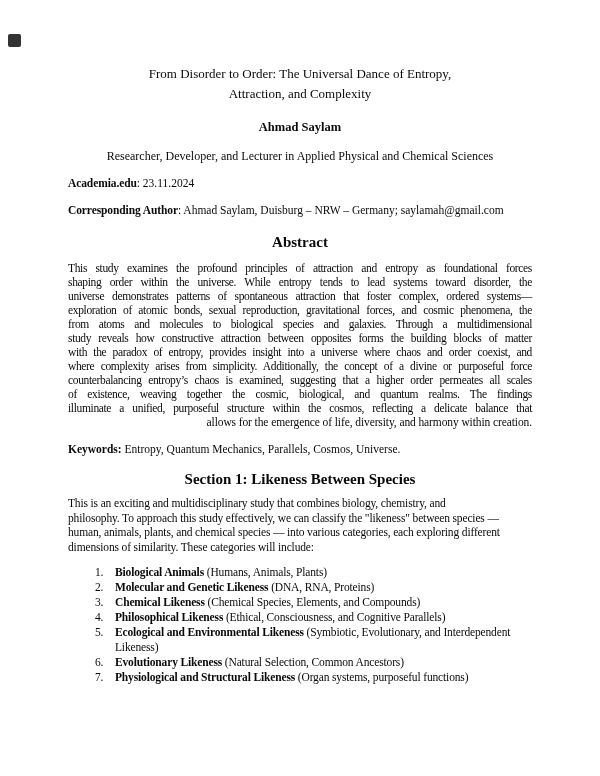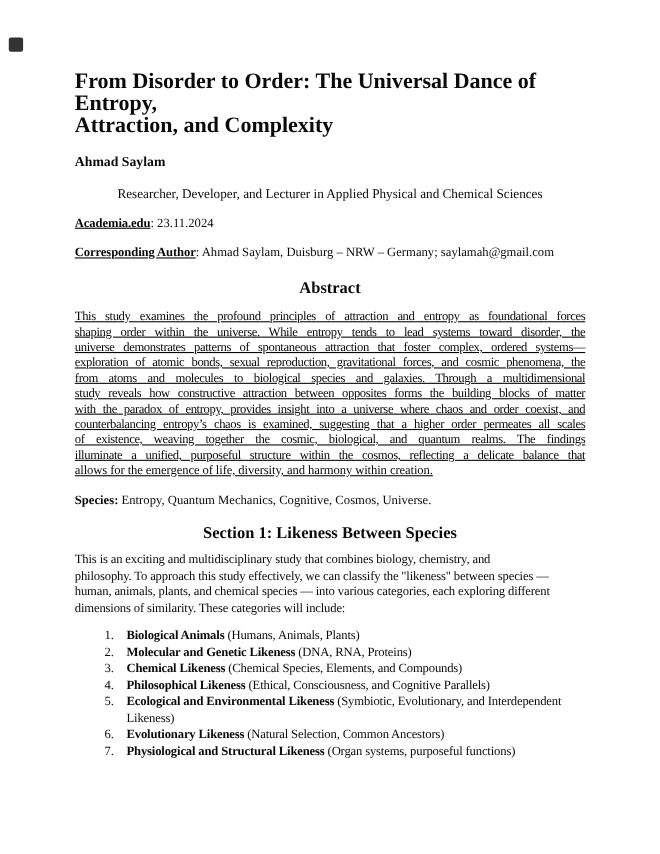--- a/index.html
+++ b/index.html
@@ -15,59 +15,59 @@
   .corner-marker {
     position: absolute;
     left: 8px; top: 34px;
     width: 13px; height: 13px;
     border-radius: 2px;
     background: #333333;
   }
   .page { padding: 64px 68px 0 68px; }
 
   .doc-title {
-    font-size: 20px; font-weight: bold;
-    text-align: left; line-height: 20px;
+    font-size: 13px; font-weight: normal;
+    text-align: center; line-height: 20px;
   }
   .byline {
     margin-top: 16px;
     font-size: 12.5px; font-weight: bold;
-    text-align: left; line-height: 15px;
+    text-align: center; line-height: 15px;
   }
   .affiliation {
     margin-top: 14px;
     font-size: 12px;
     text-align: center; line-height: 14px;
   }
   .meta-line {
     margin-top: 13px;
     line-height: 14px;
     white-space: nowrap;
   }
-  .meta-line b { letter-spacing: -0.1px; text-decoration: underline; }
+  .meta-line b { letter-spacing: -0.1px; }
 
   h2.heading {
     margin: 0; margin-top: 16px;
     font-size: 15px; font-weight: bold;
     line-height: 19px;
     text-align: center;
   }
   h2.section-heading { margin-top: 14px; }
 
-  .abstract-body { margin-top: 9px; text-decoration: underline; }
+  .abstract-body { margin-top: 9px; }
   .jline {
     line-height: 14px;
     text-align: justify;
     text-align-last: justify;
     letter-spacing: -0.35px;
     word-spacing: -1.2px;
   }
   .jline-last {
     line-height: 14px;
-    text-align: left;
+    text-align: right;
     letter-spacing: -0.1px;
   }
   .keywords-line { margin-top: 13px; line-height: 14px; white-space: nowrap; }
 
   .section-body { margin-top: 7px; }
   .nline {
     line-height: 14.5px;
     white-space: nowrap;
     letter-spacing: -0.15px;
   }
@@ -107,27 +107,28 @@
   <h2 class="heading">Abstract</h2>
 
   <div class="abstract-body">
     <div class="jline">This study examines the profound principles of attraction and entropy as foundational forces</div>
     <div class="jline">shaping order within the universe. While entropy tends to lead systems toward disorder, the</div>
     <div class="jline">universe demonstrates patterns of spontaneous attraction that foster complex, ordered systems—</div>
     <div class="jline">exploration of atomic bonds, sexual reproduction, gravitational forces, and cosmic phenomena, the</div>
     <div class="jline">from atoms and molecules to biological species and galaxies. Through a multidimensional</div>
     <div class="jline">study reveals how constructive attraction between opposites forms the building blocks of matter</div>
     <div class="jline">with the paradox of entropy, provides insight into a universe where chaos and order coexist, and</div>
+    <div class="jline">where complexity arises from simplicity. Additionally, the concept of a divine or purposeful force</div>
     <div class="jline">counterbalancing entropy’s chaos is examined, suggesting that a higher order permeates all scales</div>
     <div class="jline">of existence, weaving together the cosmic, biological, and quantum realms. The findings</div>
     <div class="jline">illuminate a unified, purposeful structure within the cosmos, reflecting a delicate balance that</div>
     <div class="jline-last">allows for the emergence of life, diversity, and harmony within creation.</div>
   </div>
 
-  <div class="keywords-line"><b>Species:</b><span> Entropy, Quantum Mechanics, Cognitive, Cosmos, Universe.</span></div>
+  <div class="keywords-line"><b>Keywords:</b><span> Entropy, Quantum Mechanics, Parallels, Cosmos, Universe.</span></div>
 
   <h2 class="heading section-heading">Section 1: Likeness Between Species</h2>
 
   <div class="section-body">
     <div class="nline">This is an exciting and multidisciplinary study that combines biology, chemistry, and</div>
     <div class="nline">philosophy. To approach this study effectively, we can classify the "likeness" between species —</div>
     <div class="nline">human, animals, plants, and chemical species — into various categories, each exploring different</div>
     <div class="nline">dimensions of similarity. These categories will include:</div>
   </div>
 

